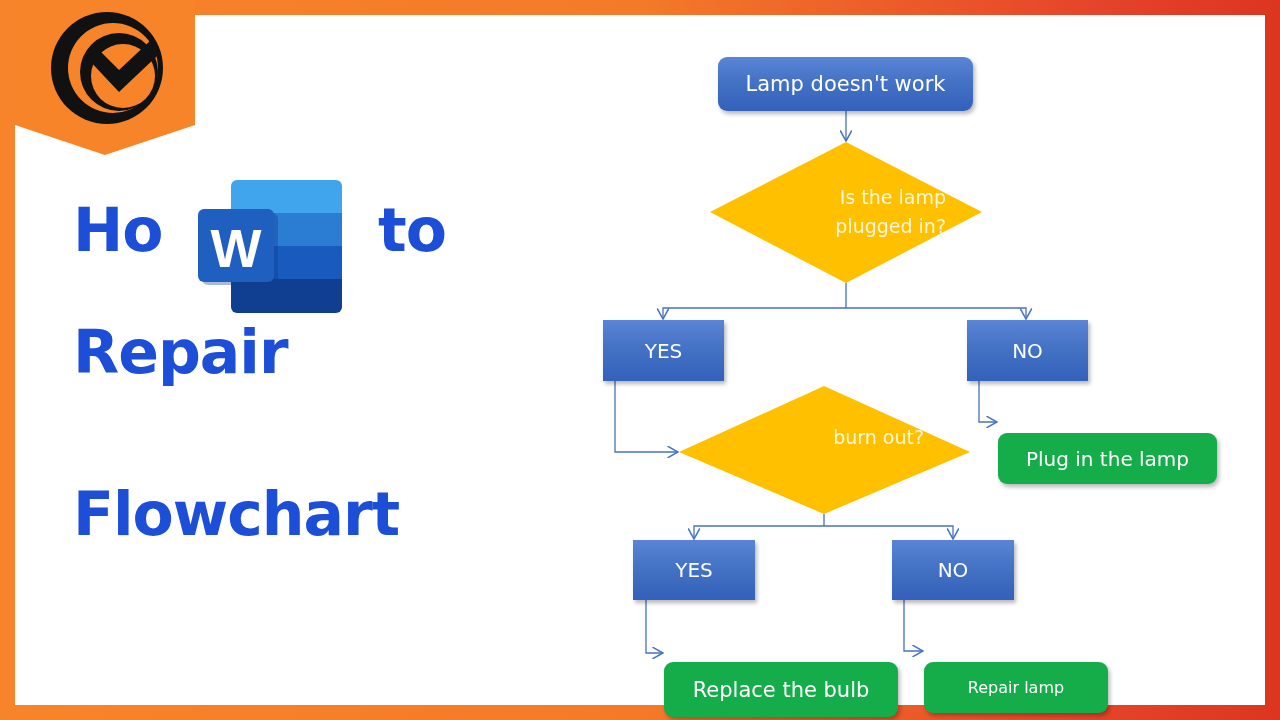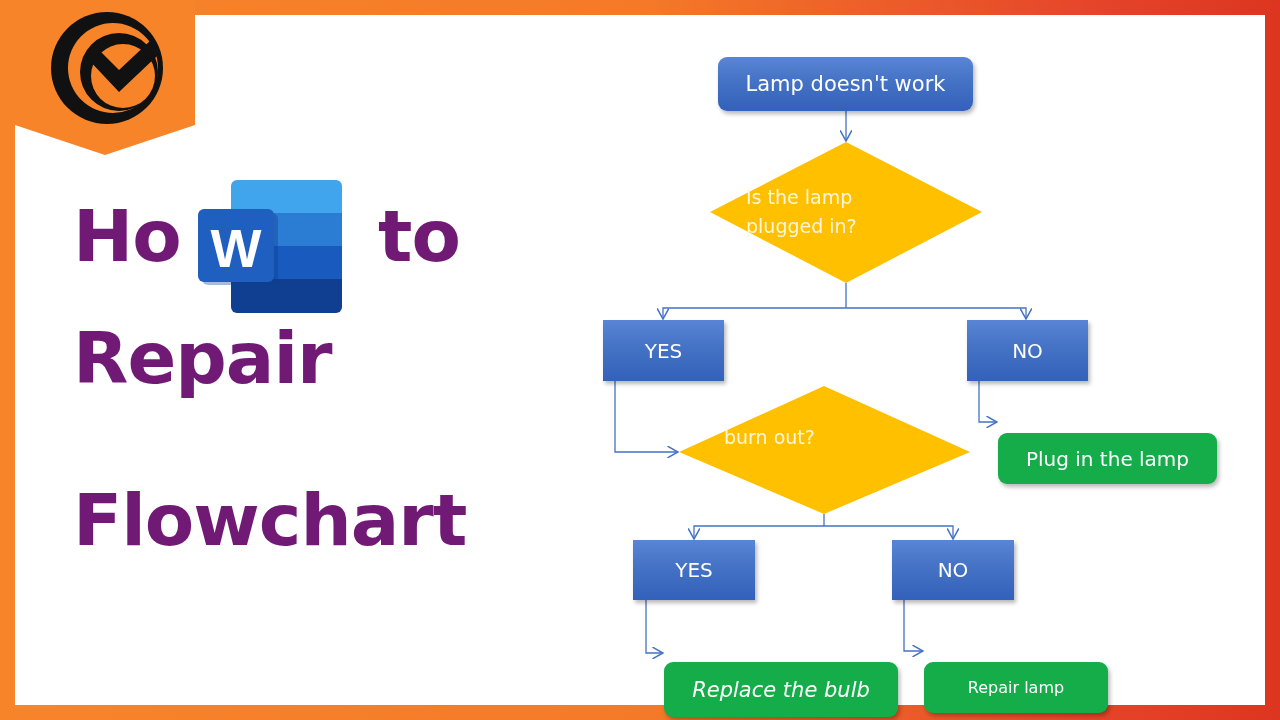--- a/index.html
+++ b/index.html
@@ -1,29 +1,29 @@
 <!DOCTYPE html>
 <html><head>
 <meta charset="utf-8">
 <style>
   html, body { margin: 0; padding: 0; }
   body { width: 1280px; height: 720px; overflow: hidden; position: relative;
          background: linear-gradient(90deg, #f8842a 0%, #f47a28 50%, #e6452a 85%, #dc3520 100%); }
   .panel { position: absolute; left: 15px; top: 15px; width: 1250px; height: 690px; background: #ffffff; }
   .banner { position: absolute; left: 15px; top: 0; width: 180px; height: 155px; }
-  .title { position: absolute; font-family: "DejaVu Sans", sans-serif; font-weight: 900; color: #701a75;
-           font-size: 72px; letter-spacing: -1px; line-height: 1; }
+  .title { position: absolute; font-family: "DejaVu Sans", sans-serif; font-weight: 900; color: #1d4ed8;
+           font-size: 60px; letter-spacing: -1px; line-height: 1; }
   .word-icon { position: absolute; left: 198px; top: 180px; width: 145px; height: 134px; }
   .box { position: absolute; display: flex; align-items: center; justify-content: center;
          font-family: "DejaVu Sans", sans-serif; color: #ffffff; box-sizing: border-box;
          box-shadow: 2px 3px 4px rgba(0,0,0,0.28); }
   .blue { background: linear-gradient(180deg, #5a85d6 0%, #4472c4 45%, #3361bb 100%); }
   .green { background: #14ad4a; border-radius: 9px; margin-top: 36px; }
   .diamond-text { position: absolute; font-family: "DejaVu Sans", sans-serif; color: #fdf6dc;
-                  text-align: left; font-size: 19px; line-height: 29px; }
+                  text-align: right; font-size: 19px; line-height: 29px; }
   svg.lines { position: absolute; left: 0; top: 0; }
 </style>
 </head>
 <body>
 
 <div class="panel"></div>
 
 <svg class="banner" viewBox="0 0 180 155" width="180" height="155">
   <polygon points="0,0 180,0 180,125 90,155 0,125" fill="#f8842a"></polygon>
   <g>
@@ -115,18 +115,18 @@
   <div>burn out?</div>
 </div>
 
 <div class="box blue" style="left:633px; top:540px; width:122px; height:60px; font-size:20px;">
   <span>YES</span>
 </div>
 <div class="box blue" style="left:892px; top:540px; width:122px; height:60px; font-size:20px;">
   <span>NO</span>
 </div>
 
-<div class="box green" style="left:664px; top:626px; width:234px; height:55px; font-size:21px;font-style:italic;">
+<div class="box green" style="left:664px; top:626px; width:234px; height:55px; font-size:21px;">
   <span>Replace the bulb</span>
 </div>
 <div class="box green" style="left:924px; top:626px; width:184px; height:51px; font-size:16px;">
   <span>Repair lamp</span>
 </div>
 
 </body></html>

